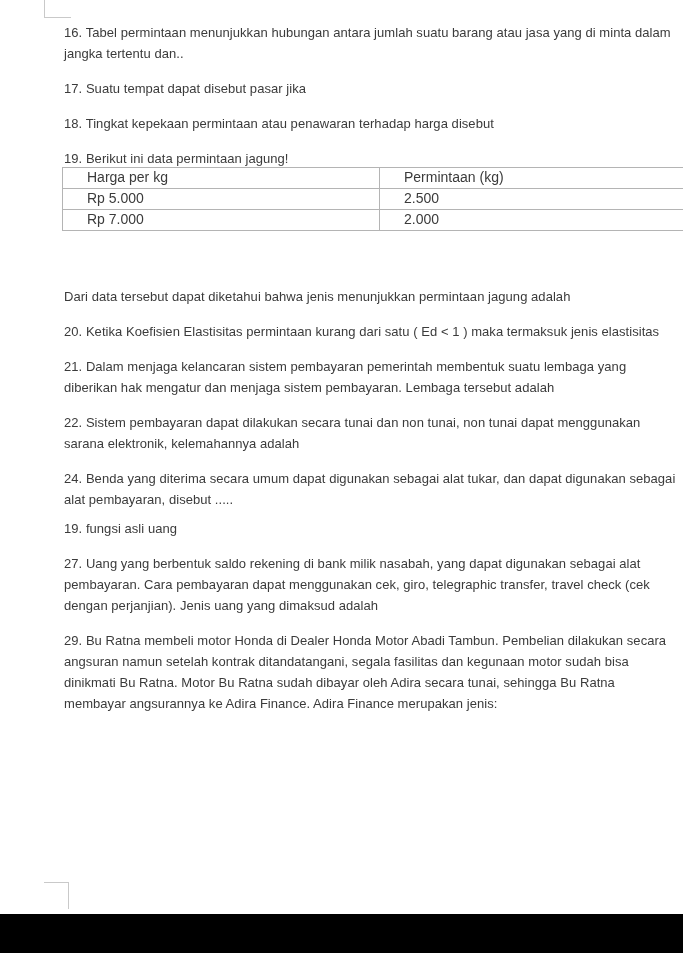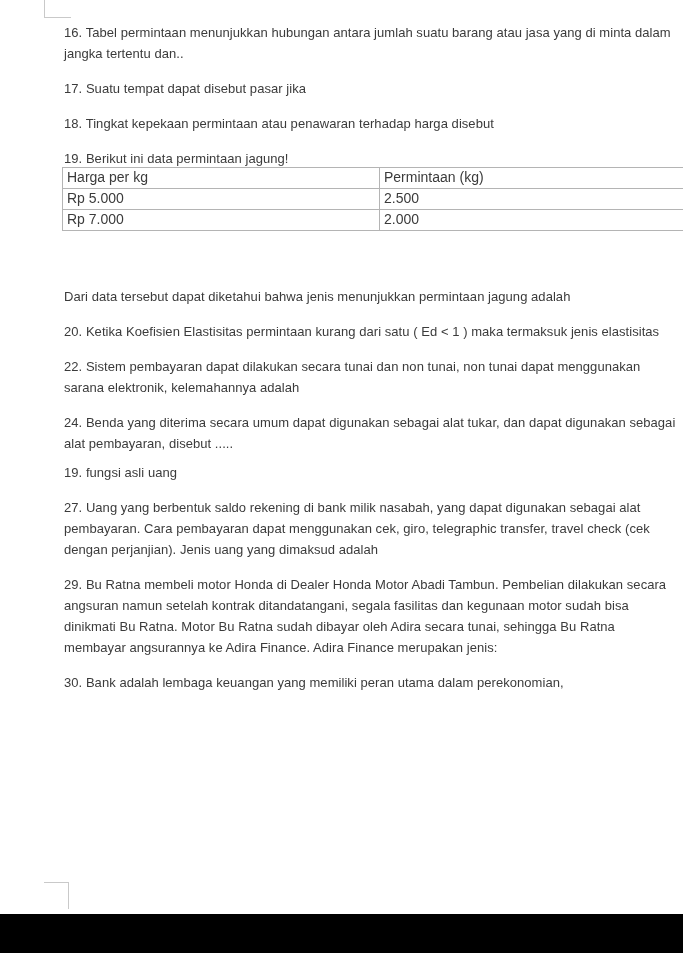--- a/index.html
+++ b/index.html
@@ -70,21 +70,21 @@
   }
   table.data-table {
     border-collapse: collapse;
     table-layout: fixed;
     width: 640px;
     font-size: 14px;
     color: #3b3b3b;
   }
   table.data-table td {
     border: 1px solid #b4b4b4;
-    padding: 1px 0 2px 4px;
+    padding: 1px 0 2px 24px;
     height: 17px;
     line-height: 17px;
     vertical-align: middle;
     white-space: nowrap;
     overflow: hidden;
   }
   table.data-table col.c1 { width: 317px; }
   table.data-table col.c2 { width: 323px; }
   
   #bottom-bar {
@@ -112,35 +112,35 @@
     <p class="q-para">18. Tingkat kepekaan permintaan atau penawaran terhadap harga disebut</p>
 
     <p class="q-para">19. Berikut ini data permintaan jagung!</p>
 
     <div style="height:103px"></div>
 
     <p class="q-para">Dari data tersebut dapat diketahui bahwa jenis menunjukkan permintaan jagung adalah</p>
 
     <p class="q-para">20. Ketika Koefisien Elastisitas permintaan kurang dari satu ( Ed &lt; 1 ) maka termaksuk jenis elastisitas</p>
 
+    <p class="q-para">21. Dalam menjaga kelancaran sistem pembayaran pemerintah membentuk suatu lembaga yang diberikan hak mengatur dan menjaga sistem pembayaran. Lembaga tersebut adalah</p>
 
     <p class="q-para">22. Sistem pembayaran dapat dilakukan secara tunai dan non tunai, non tunai dapat menggunakan  sarana elektronik, kelemahannya adalah</p>
 
 
     <p class="q-para tight">24. Benda yang diterima secara umum dapat digunakan sebagai alat tukar, dan dapat digunakan sebagai alat pembayaran, disebut .....</p>
 
     <p class="q-para">19. fungsi asli uang</p>
 
 
     <p class="q-para">27. Uang yang berbentuk saldo rekening di bank milik nasabah, yang dapat digunakan sebagai alat pembayaran. Cara pembayaran dapat menggunakan cek, giro, telegraphic transfer, travel check (cek dengan perjanjian). Jenis uang yang dimaksud adalah</p>
 
 
     <p class="q-para">29. Bu Ratna membeli motor Honda di Dealer Honda Motor Abadi Tambun. Pembelian dilakukan secara angsuran namun setelah kontrak ditandatangani, segala fasilitas dan kegunaan motor sudah bisa dinikmati Bu Ratna. Motor Bu Ratna sudah dibayar oleh Adira secara tunai, sehingga Bu Ratna membayar angsurannya ke Adira Finance. Adira Finance merupakan jenis:</p>
 
-    <p class="q-para last">30. Bank adalah lembaga keuangan yang memiliki peran utama dalam perekonomian,</p>
 
   </div>
 
   <div class="table-wrap">
     <table class="data-table">
       <colgroup>
           <col class="c1">
           <col class="c2">
         </colgroup>
       <tbody>

